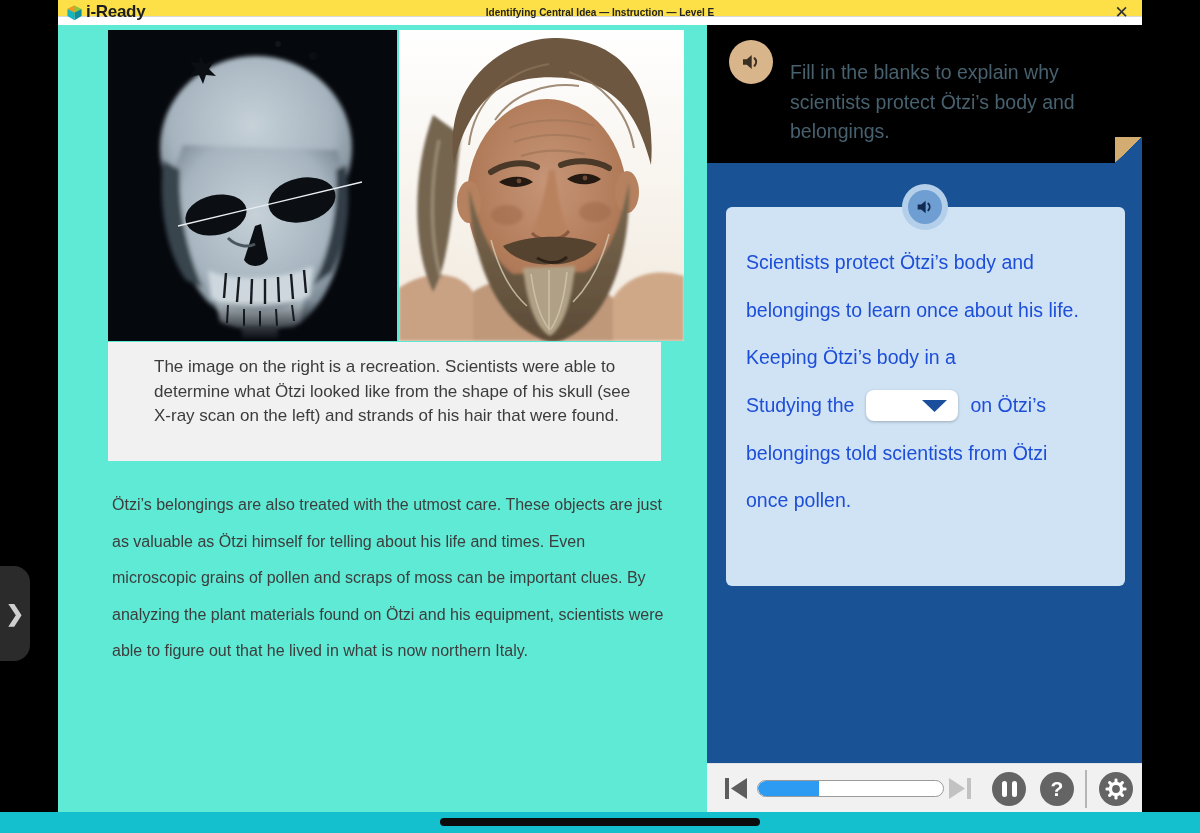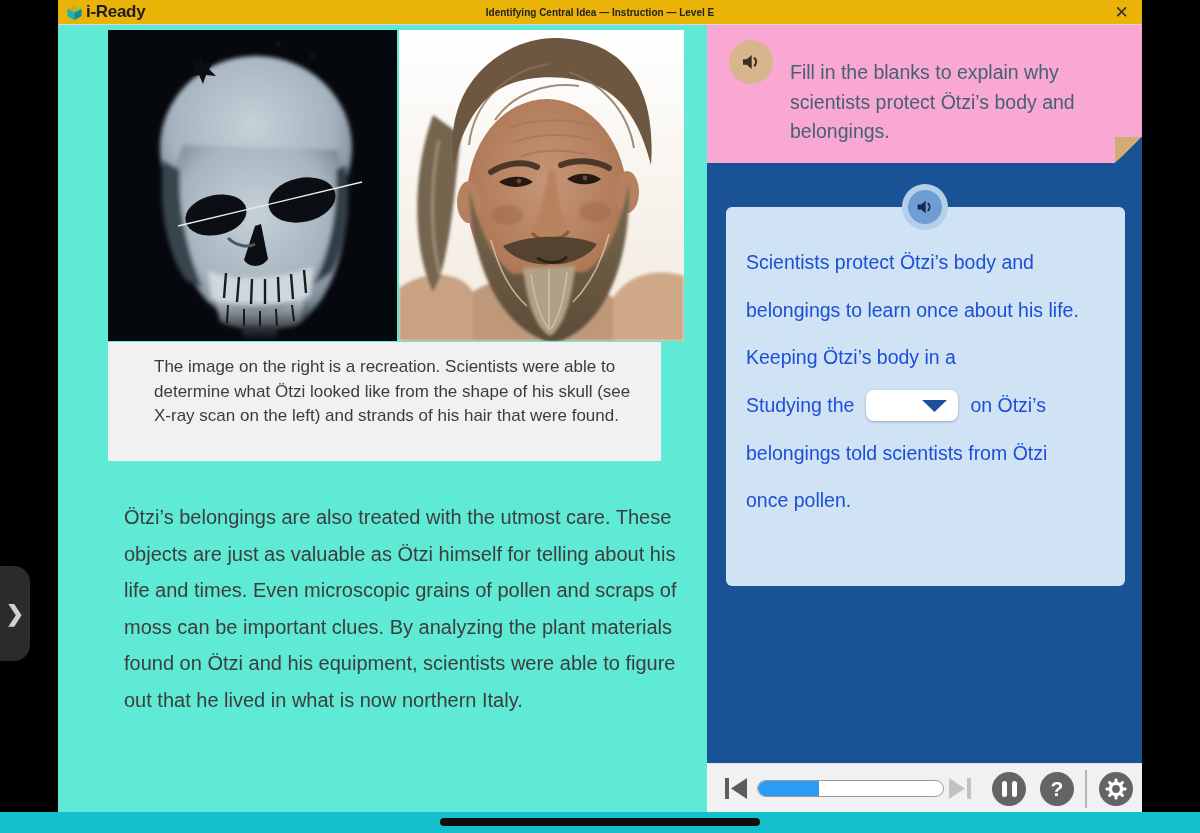--- a/index.html
+++ b/index.html
@@ -2,41 +2,41 @@
 <html><head>
 <meta charset="utf-8">
 <style>
   html,body{margin:0;padding:0;background:#000;}
   *{box-sizing:border-box;}
   .stage{position:relative;width:1200px;height:833px;background:#000;overflow:hidden;
          font-family:"Liberation Sans",sans-serif;}
   .app{position:absolute;left:58px;top:0;width:1084px;height:812px;background:#fff;}
 
   
-  .topbar{position:absolute;left:0;top:0;width:1084px;height:25px;background:#eab308;
+  .topbar{position:absolute;left:0;top:0;width:1084px;height:17px;background:#fde047;
           border-bottom:1px solid #d9d9d9;z-index:30;}
   .logo{position:absolute;left:8px;top:2px;display:flex;align-items:center;gap:3px;}
   .logo-text{font-size:17px;font-weight:700;color:#1d1d1d;letter-spacing:-0.3px;}
   .title{position:absolute;left:0;top:0;width:100%;height:25px;line-height:25px;text-align:center;
          font-size:10px;font-weight:700;color:#222;}
   .close-btn{position:absolute;right:8px;top:0;width:25px;height:25px;border:none;background:none;
          font-size:17px;color:#333;cursor:pointer;line-height:25px;padding:0;}
 
   
   .reading-pane{position:absolute;left:0;top:25px;width:649px;height:787px;background:#5eead4;}
   .photo-row{position:absolute;left:50px;top:5px;width:576px;height:311px;display:flex;gap:2px;}
   .photo{height:311px;display:block;}
   .caption{position:absolute;left:50px;top:317px;width:553px;height:119px;background:#f1f1f1;
            padding:13px 20px 0 46px;font-size:17px;line-height:24.5px;color:#3c3c3c;}
-  .paragraph{position:absolute;left:50px;top:458px;width:553px;margin:16px;
-             font-size:20px;line-height:36.6px;color:#3d3d3d;}
+  .paragraph{position:absolute;left:50px;top:458px;width:553px;margin:4px;
+             font-size:16px;line-height:36.6px;color:#3d3d3d;}
 
   
   .activity-pane{position:absolute;left:649px;top:25px;width:435px;height:787px;}
-  .prompt-note{position:absolute;left:0;top:0;width:435px;height:138px;background:#f9a8d4;}
+  .prompt-note{position:absolute;left:0;top:0;width:435px;height:138px;background:#000000;}
   .note-speaker{position:absolute;left:22px;top:15px;width:44px;height:44px;border-radius:50%;
                 background:#d9b58b;border:none;cursor:pointer;color:#3a2f23;
                 display:flex;align-items:center;justify-content:center;padding:0;}
   .note-text{position:absolute;left:83px;top:33px;width:336px;margin:0;
              font-size:19.5px;line-height:29.5px;color:#47616f;}
   .fold{position:absolute;right:0;bottom:0;width:27px;height:26px;
         background:linear-gradient(to bottom right,#d3ac72 0%,#d3ac72 49.5%,#1a5296 50%);}
 
   .blue-panel{position:absolute;left:0;top:138px;width:435px;height:600px;background:#1a5296;}
   .card{position:absolute;left:19px;top:44px;width:399px;height:379px;background:#cfe3f5;

